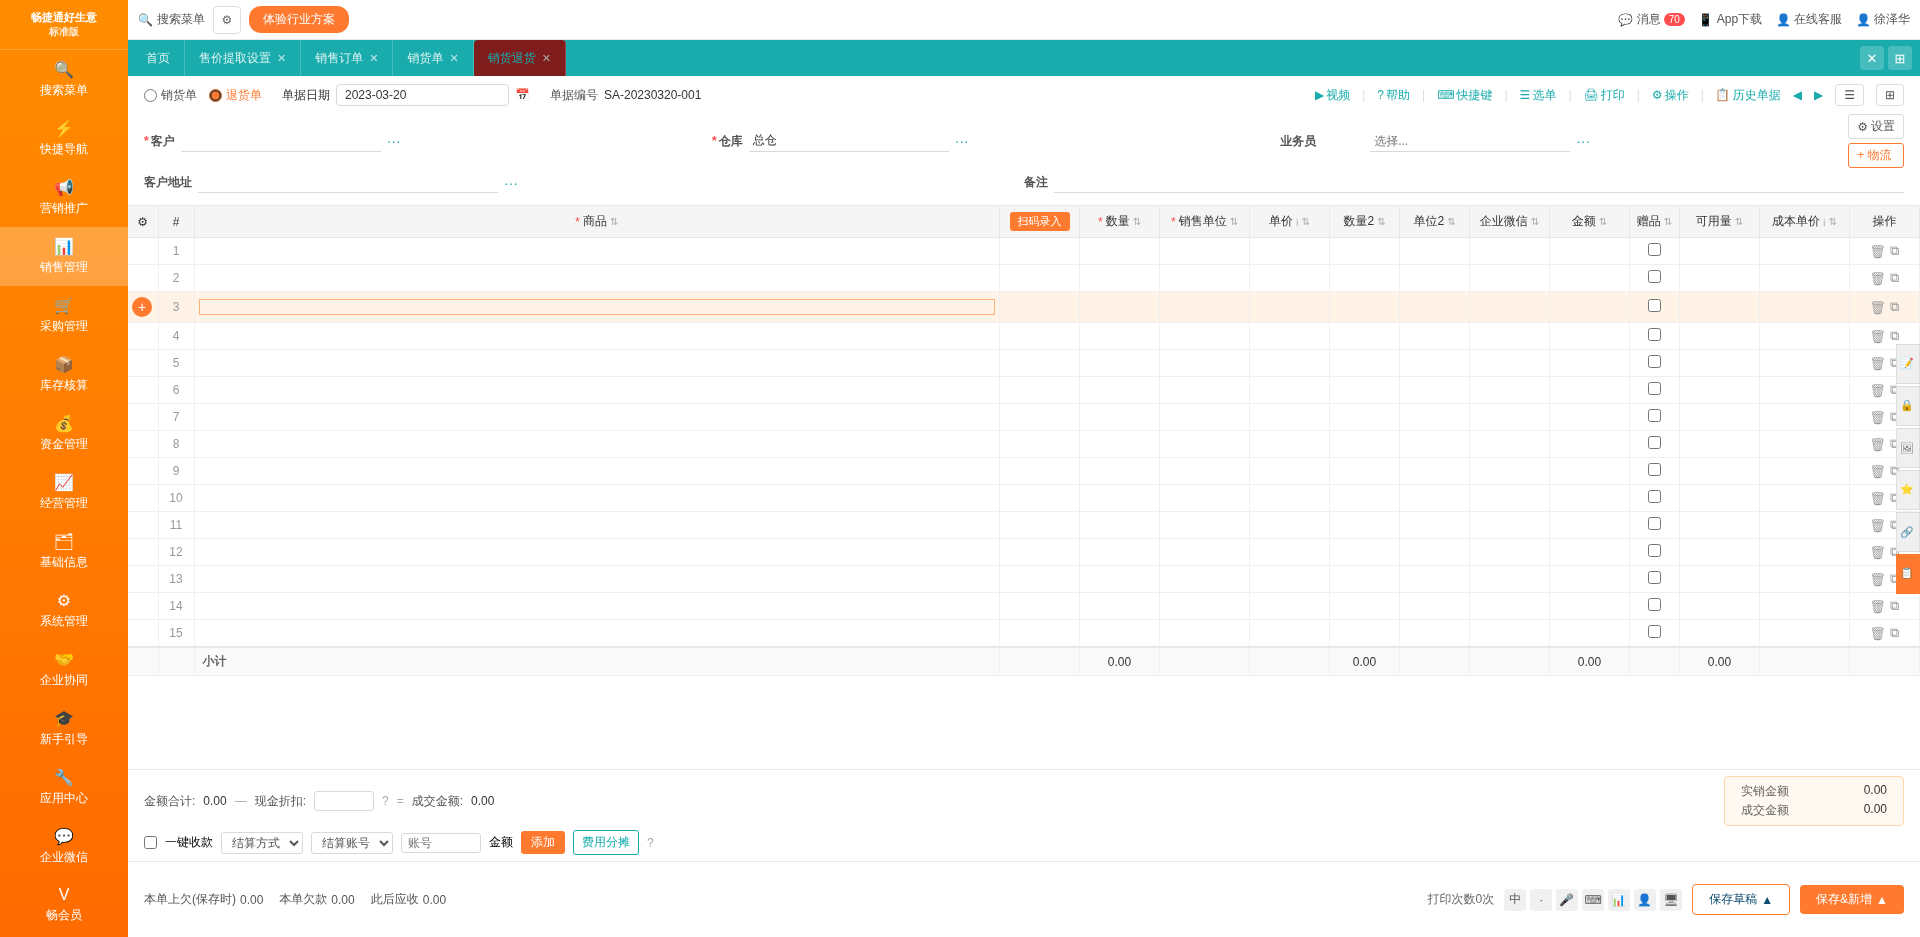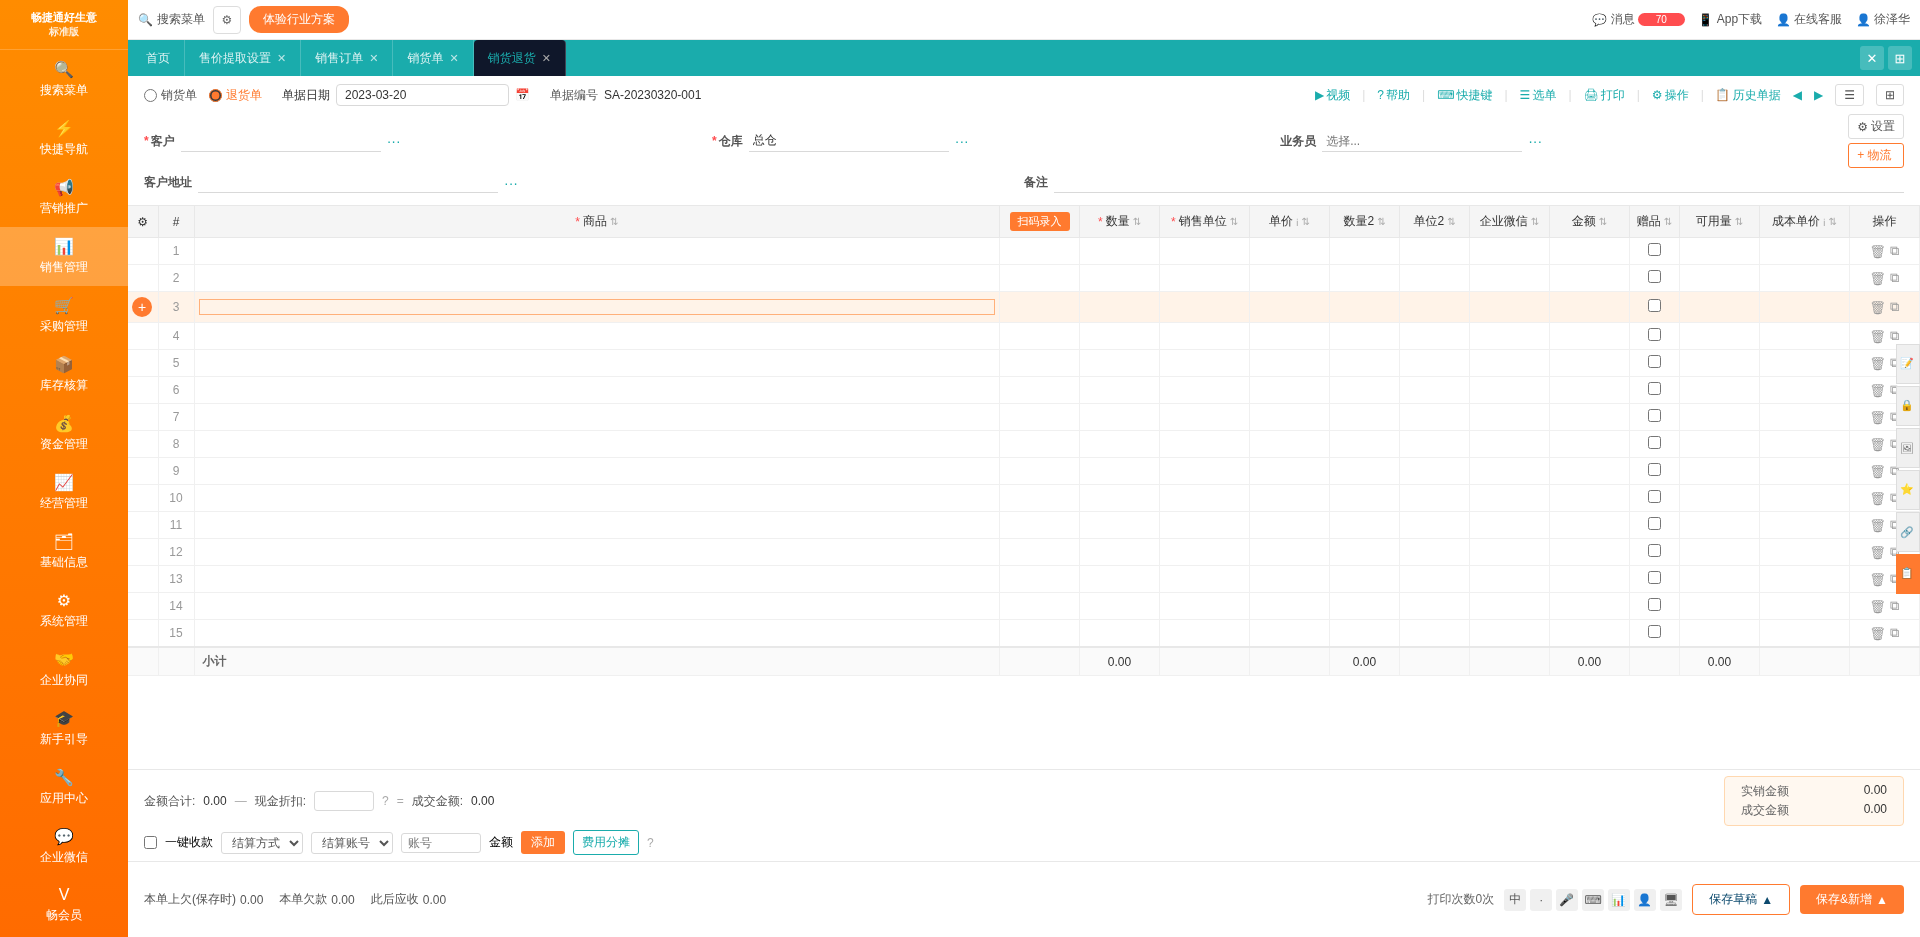--- a/index.html
+++ b/index.html
@@ -81,21 +81,21 @@
       border-radius: 12px;
       cursor: pointer;
       font-size: 12px;
     }
     .topbar-right { display: flex; align-items: center; gap: 14px; color: #555; }
     .topbar-right span { cursor: pointer; display: flex; align-items: center; gap: 3px; }
     .badge {
       background: #ff4d4f;
       color: white;
       border-radius: 10px;
-      padding: 1px 18px;
+      padding: 1px 5px;
       font-size: 10px;
     }
 
     
     .tabbar {
       background: #1aacac;
       display: flex;
       align-items: center;
       height: 36px;
       flex-shrink: 0;
@@ -106,21 +106,21 @@
       height: 36px;
       display: flex;
       align-items: center;
       gap: 6px;
       cursor: pointer;
       color: rgba(255,255,255,0.85);
       font-size: 13px;
       border-right: 1px solid rgba(255,255,255,0.2);
     }
     .tab.active {
-      background: #0f172a;
+      background: #7f1d1d;
       color: #1aacac;
       border-radius: 4px 4px 0 0;
       text-align: center;
     }
     .tab .close-icon { font-size: 11px; color: rgba(255,255,255,0.7); }
     .tab.active .close-icon { color: #aaa; }
     .tab-spacer { flex: 1; }
     .tabbar-actions { display: flex; gap: 4px; padding-right: 4px; }
     .tabbar-action-btn {
       width: 24px; height: 24px;
@@ -626,21 +626,21 @@
             <input type="text" class="field-input" style="max-width: 200px;">
             <span class="field-dots">···</span>
           </div>
           <div class="field-group">
             <span class="field-label required">仓库</span>
             <input type="text" class="field-input" value="总仓" style="max-width: 200px;">
             <span class="field-dots">···</span>
           </div>
           <div class="field-group">
             <span class="field-label">业务员</span>
-            <input type="text" class="field-input" placeholder="选择..." style="max-width: 200px;">
+            <input type="text" class="field-input" placeholder="选择..." style="max-width: 200px; margin-left: 48px;">
             <span class="field-dots">···</span>
           </div>
           <div style="display:flex; flex-direction:column; gap:4px; margin-left:auto">
             <button class="btn-setting">
               <span>⚙</span>
               <span>设置</span>
             </button>
             <button class="btn-logistics">
               <span>+ 物流</span>
             </button>

